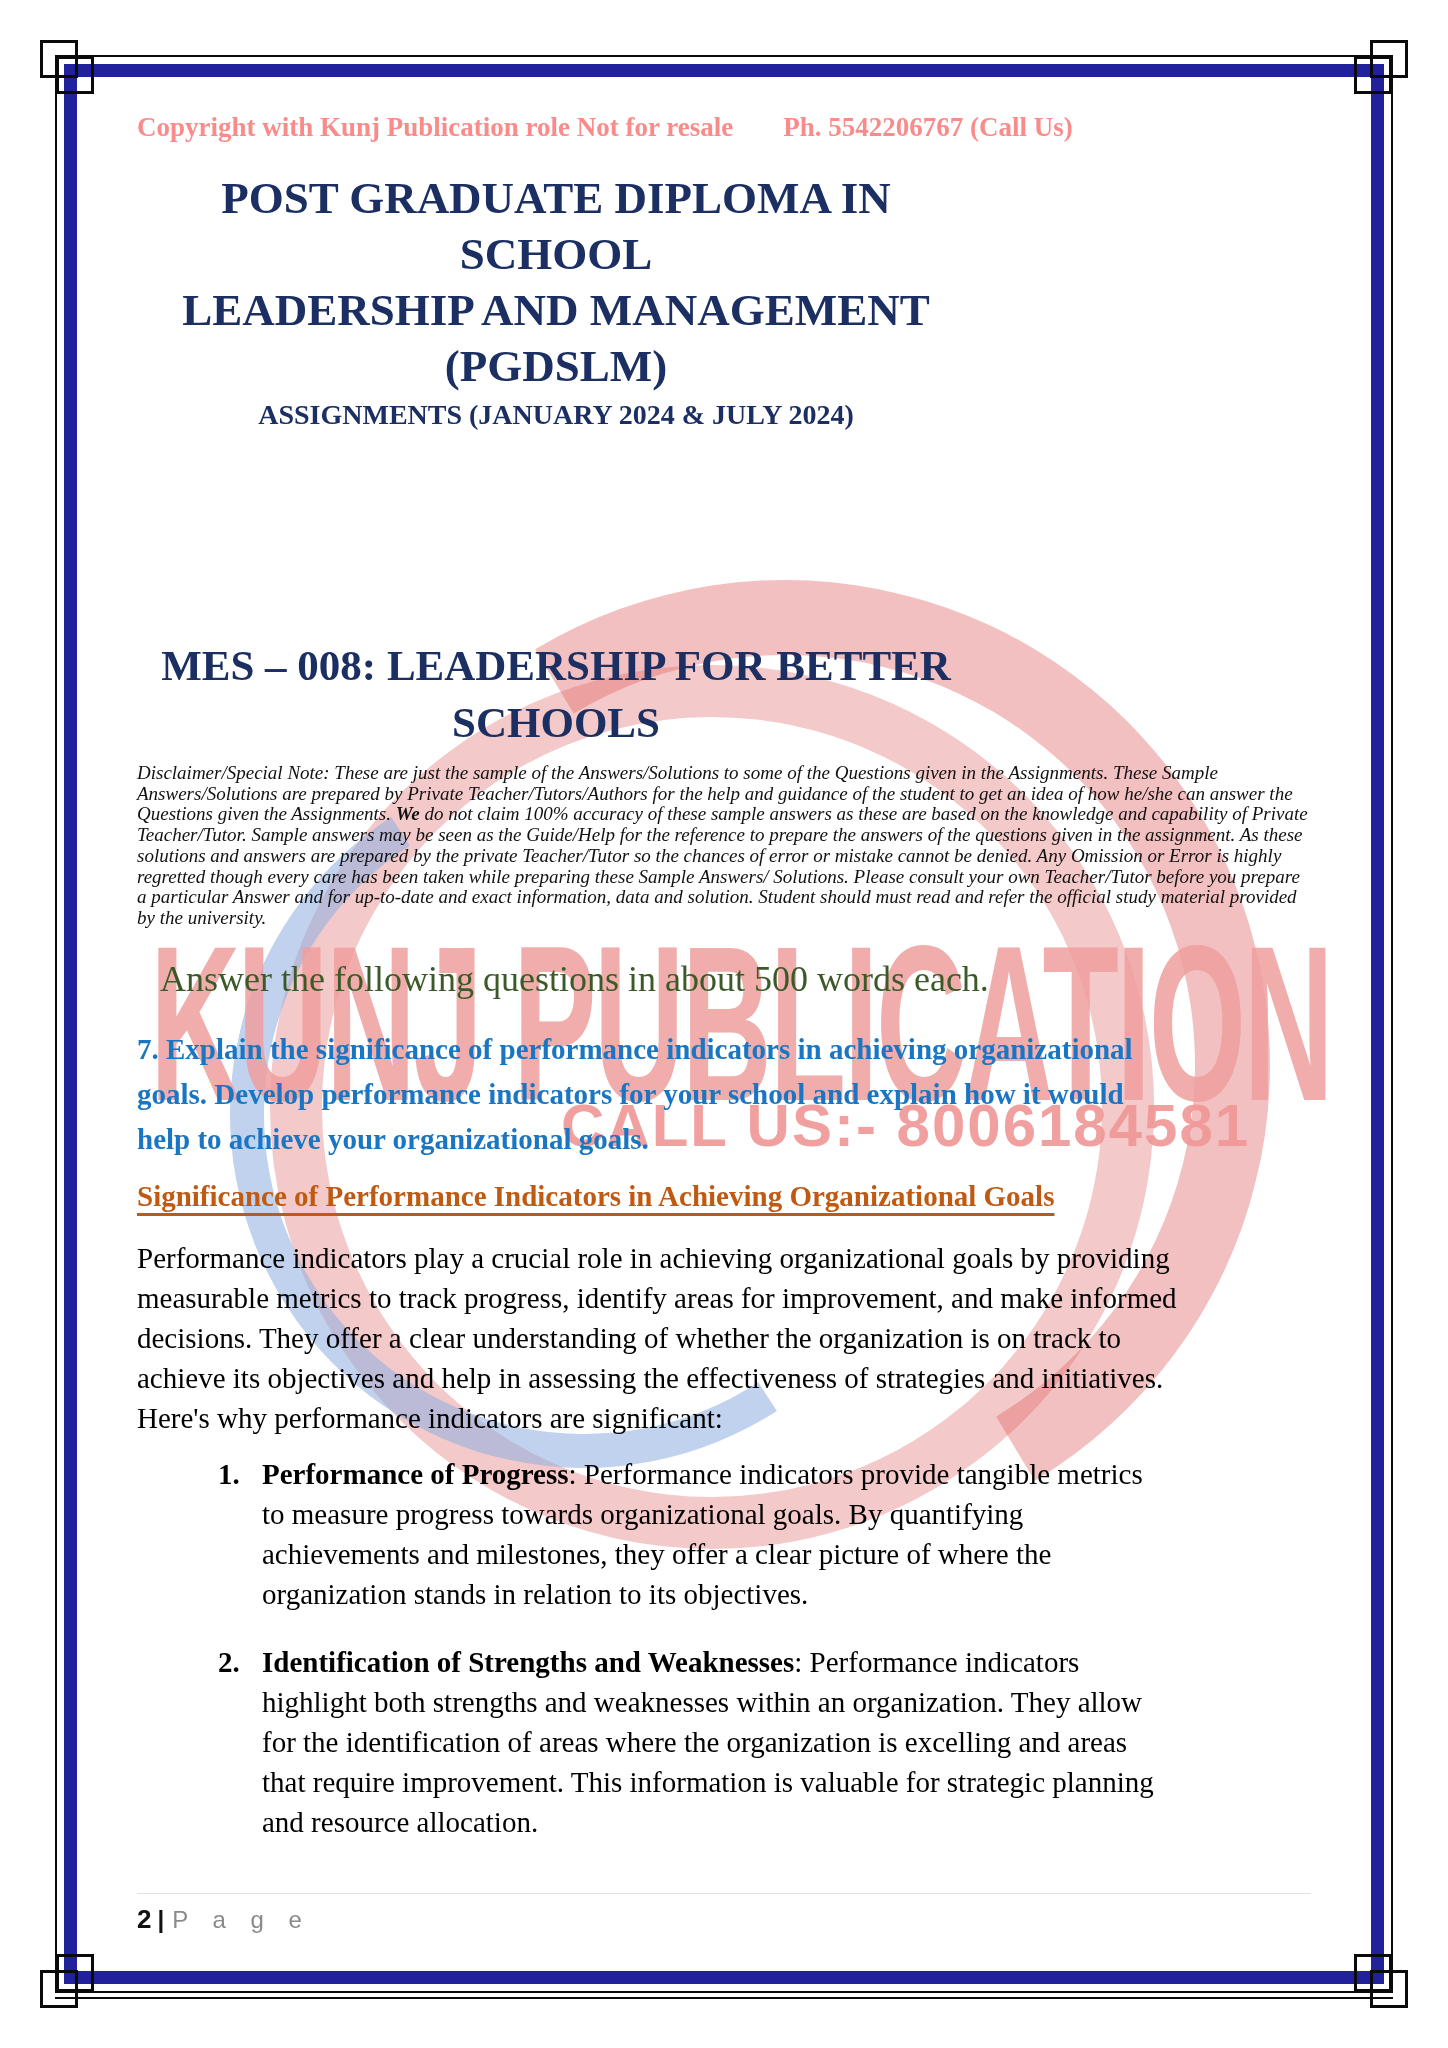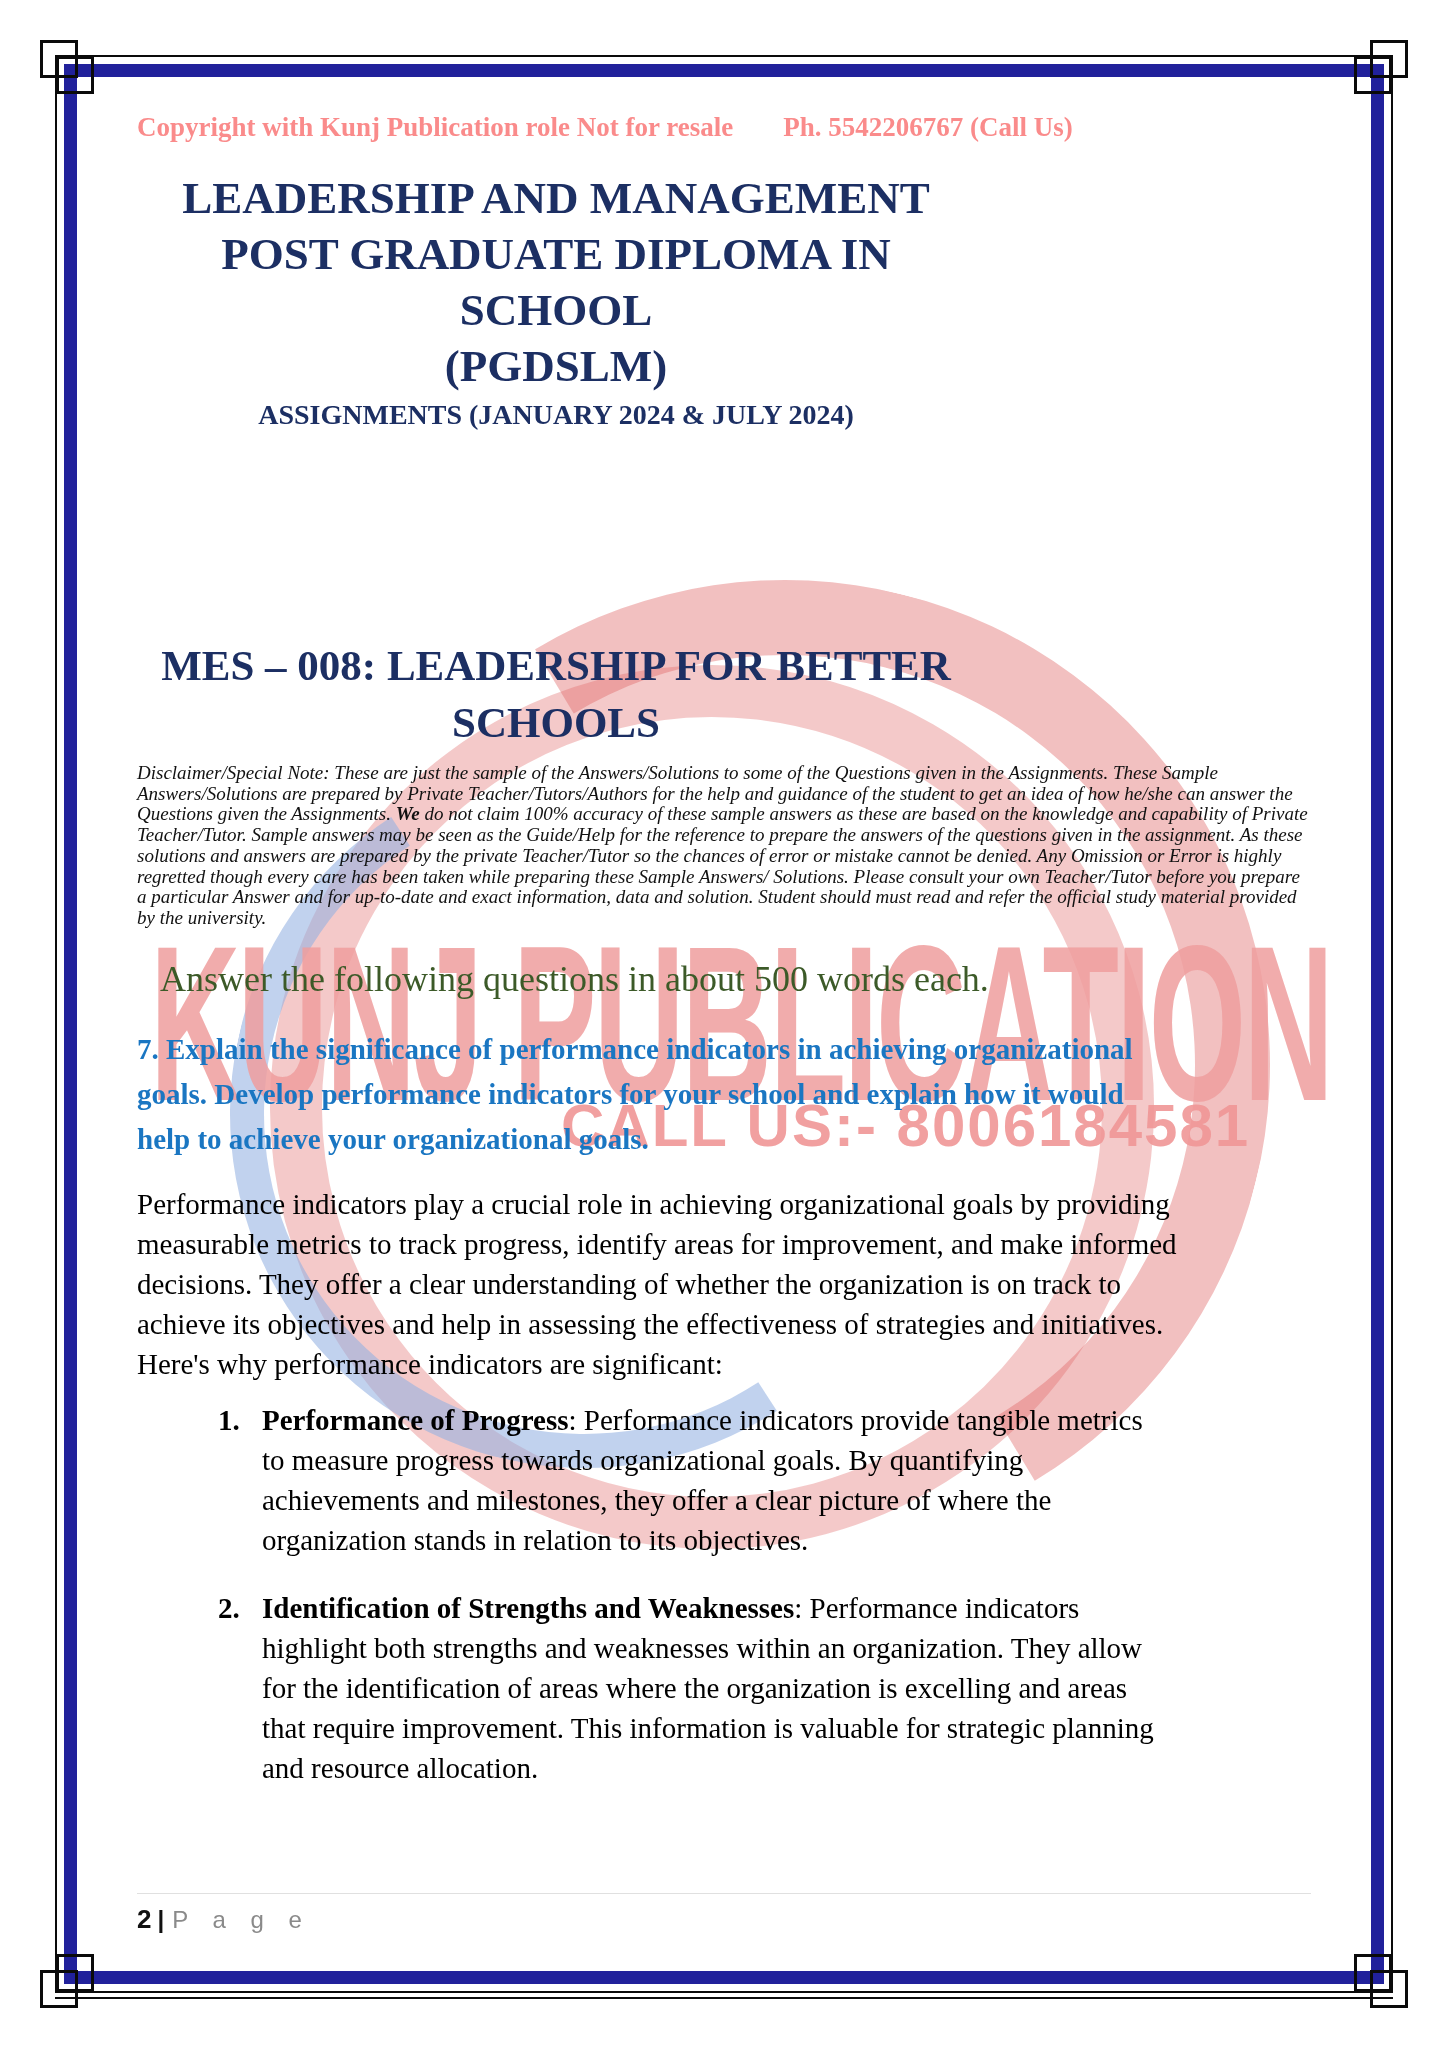--- a/index.html
+++ b/index.html
@@ -142,38 +142,41 @@
 </div>
 
 <div class="content">
 
   <div class="copyright">
     <span>Copyright with Kunj Publication role Not for resale</span>
     <span>Ph. 5542206767 (Call Us)</span>
   </div>
 
   <div class="main-title">
+    <div>POST GRADUATE DIPLOMA IN SCHOOL</div>
     <div>LEADERSHIP AND MANAGEMENT</div>
-    <div>POST GRADUATE DIPLOMA IN SCHOOL</div>
     <div>(PGDSLM)</div>
   </div>
 
   <div class="subtitle">ASSIGNMENTS (JANUARY 2024 &amp; JULY 2024)</div>
 
   <div class="course-title">
     <div>MES – 008: LEADERSHIP FOR BETTER</div>
     <div>SCHOOLS</div>
   </div>
 
   <div class="disclaimer"><span>Disclaimer/Special Note: These are just the sample of the Answers/Solutions to some of the Questions given in the Assignments. These Sample Answers/Solutions are prepared by Private Teacher/Tutors/Authors for the help and guidance of the student to get an idea of how he/she can answer the Questions given the Assignments. </span><b>We</b><span> do not claim 100% accuracy of these sample answers as these are based on the knowledge and capability of Private Teacher/Tutor. Sample answers may be seen as the Guide/Help for the reference to prepare the answers of the questions given in the assignment. As these solutions and answers are prepared by the private Teacher/Tutor so the chances of error or mistake cannot be denied. Any Omission or Error is highly regretted though every care has been taken while preparing these Sample Answers/ Solutions. Please consult your own Teacher/Tutor before you prepare a particular Answer and for up-to-date and exact information, data and solution. Student should must read and refer the official study material provided by the university.</span></div>
 
   <div class="instruction">Answer the following questions in about 500 words each.</div>
 
   <div class="question">7. Explain the significance of performance indicators in achieving organizational goals. Develop performance indicators for your school and explain how it would help to achieve your organizational goals.</div>
 
+  <div>
+    <span class="section-heading">Significance of Performance Indicators in Achieving Organizational Goals</span>
+  </div>
 
   <div class="intro">Performance indicators play a crucial role in achieving organizational goals by providing measurable metrics to track progress, identify areas for improvement, and make informed decisions. They offer a clear understanding of whether the organization is on track to achieve its objectives and help in assessing the effectiveness of strategies and initiatives. Here's why performance indicators are significant:</div>
 
   <div class="list">
     <div class="list-item">
       <span class="num">1.</span>
       <span class="item-body"><span class="lead">Performance of Progress</span><span>: Performance indicators provide tangible metrics to measure progress towards organizational goals. By quantifying achievements and milestones, they offer a clear picture of where the organization stands in relation to its objectives.</span></span>
     </div>
     <div class="list-item">
       <span class="num">2.</span>

